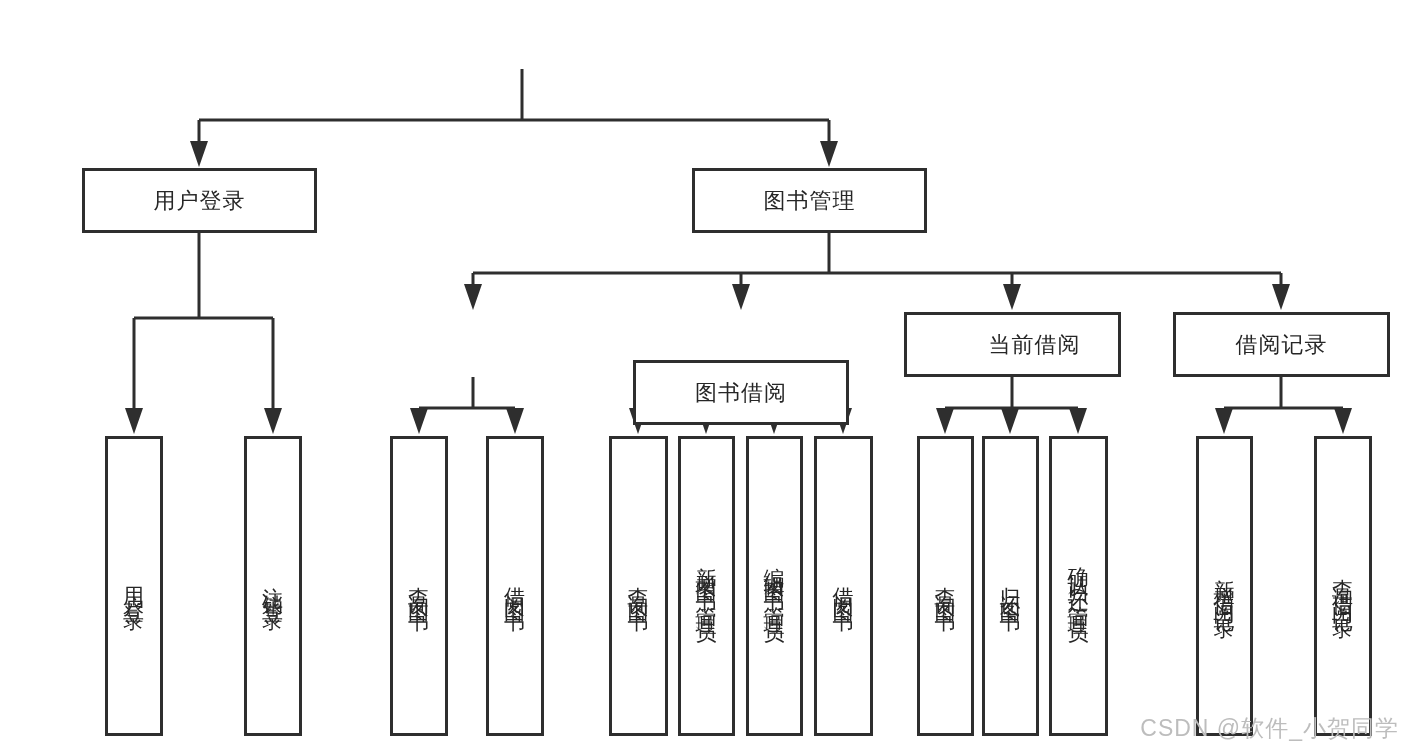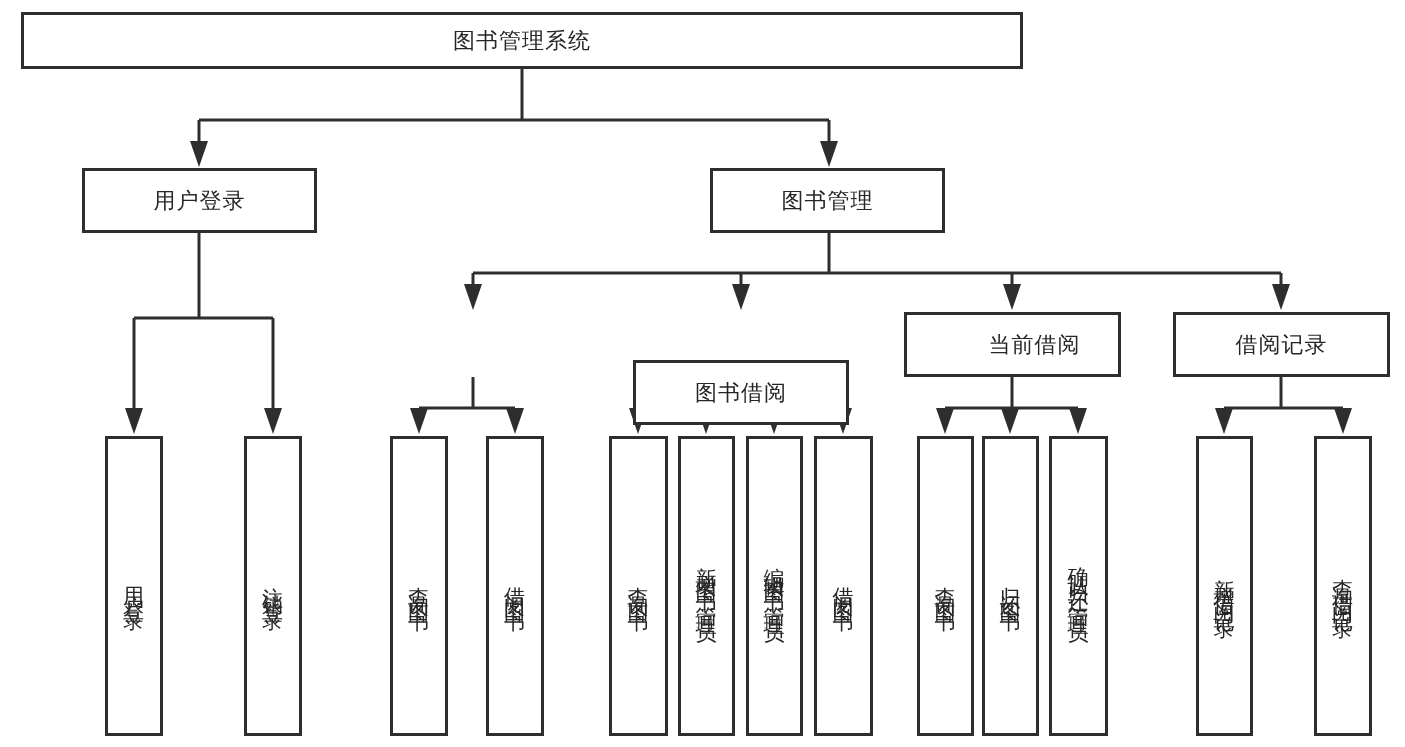--- a/index.html
+++ b/index.html
@@ -92,24 +92,23 @@
 
       <polygon points="936,408 954,408 945,434"></polygon>
       <polygon points="1001,408 1019,408 1010,434"></polygon>
       <polygon points="1069,408 1087,408 1078,434"></polygon>
 
       <polygon points="1215,408 1233,408 1224,434"></polygon>
       <polygon points="1334,408 1352,408 1343,434"></polygon>
     </g>
   </svg>
 
-  <div class="node" style="left:21px; top:12px; width:1002px; height:57px;">图书管理系统</div>
 
   <div class="node" style="left:82px; top:168px; width:235px; height:65px;">用户登录</div>
-  <div class="node" style="left:710px; top:168px; width:235px; height:65px;">图书管理</div>
+  <div class="node" style="left:692px; top:168px; width:235px; height:65px;">图书管理</div>
 
   <div class="node" style="left:633px; top:312px; width:216px; height:65px;margin-top:48px;">图书借阅</div>
   <div class="node" style="left:904px; top:312px; width:217px; height:65px;padding-left:44px;">当前借阅</div>
   <div class="node" style="left:1173px; top:312px; width:217px; height:65px;">借阅记录</div>
 
   <div class="node leaf" style="left:105px; top:436px; width:58px; height:300px;">用户登录</div>
   <div class="node leaf" style="left:244px; top:436px; width:58px; height:300px;">注销登录</div>
 
   <div class="node leaf" style="left:390px; top:436px; width:58px; height:300px;">查询图书</div>
   <div class="node leaf" style="left:486px; top:436px; width:58px; height:300px;">借阅图书</div>
@@ -119,14 +118,15 @@
   <div class="node leaf" style="left:746px; top:436px; width:57px; height:300px;">编辑图书（管理员）</div>
   <div class="node leaf" style="left:814px; top:436px; width:59px; height:300px;">借阅图书</div>
 
   <div class="node leaf" style="left:917px; top:436px; width:57px; height:300px;">查询图书</div>
   <div class="node leaf" style="left:982px; top:436px; width:57px; height:300px;">归还图书</div>
   <div class="node leaf" style="left:1049px; top:436px; width:59px; height:300px;">确认归还（管理员）</div>
 
   <div class="node leaf" style="left:1196px; top:436px; width:57px; height:300px;">新增借阅记录</div>
   <div class="node leaf" style="left:1314px; top:436px; width:58px; height:300px;">查询借阅记录</div>
 
+  <div class="watermark">CSDN @软件_小贺同学</div>
 
 </div>
 
 </body></html>

